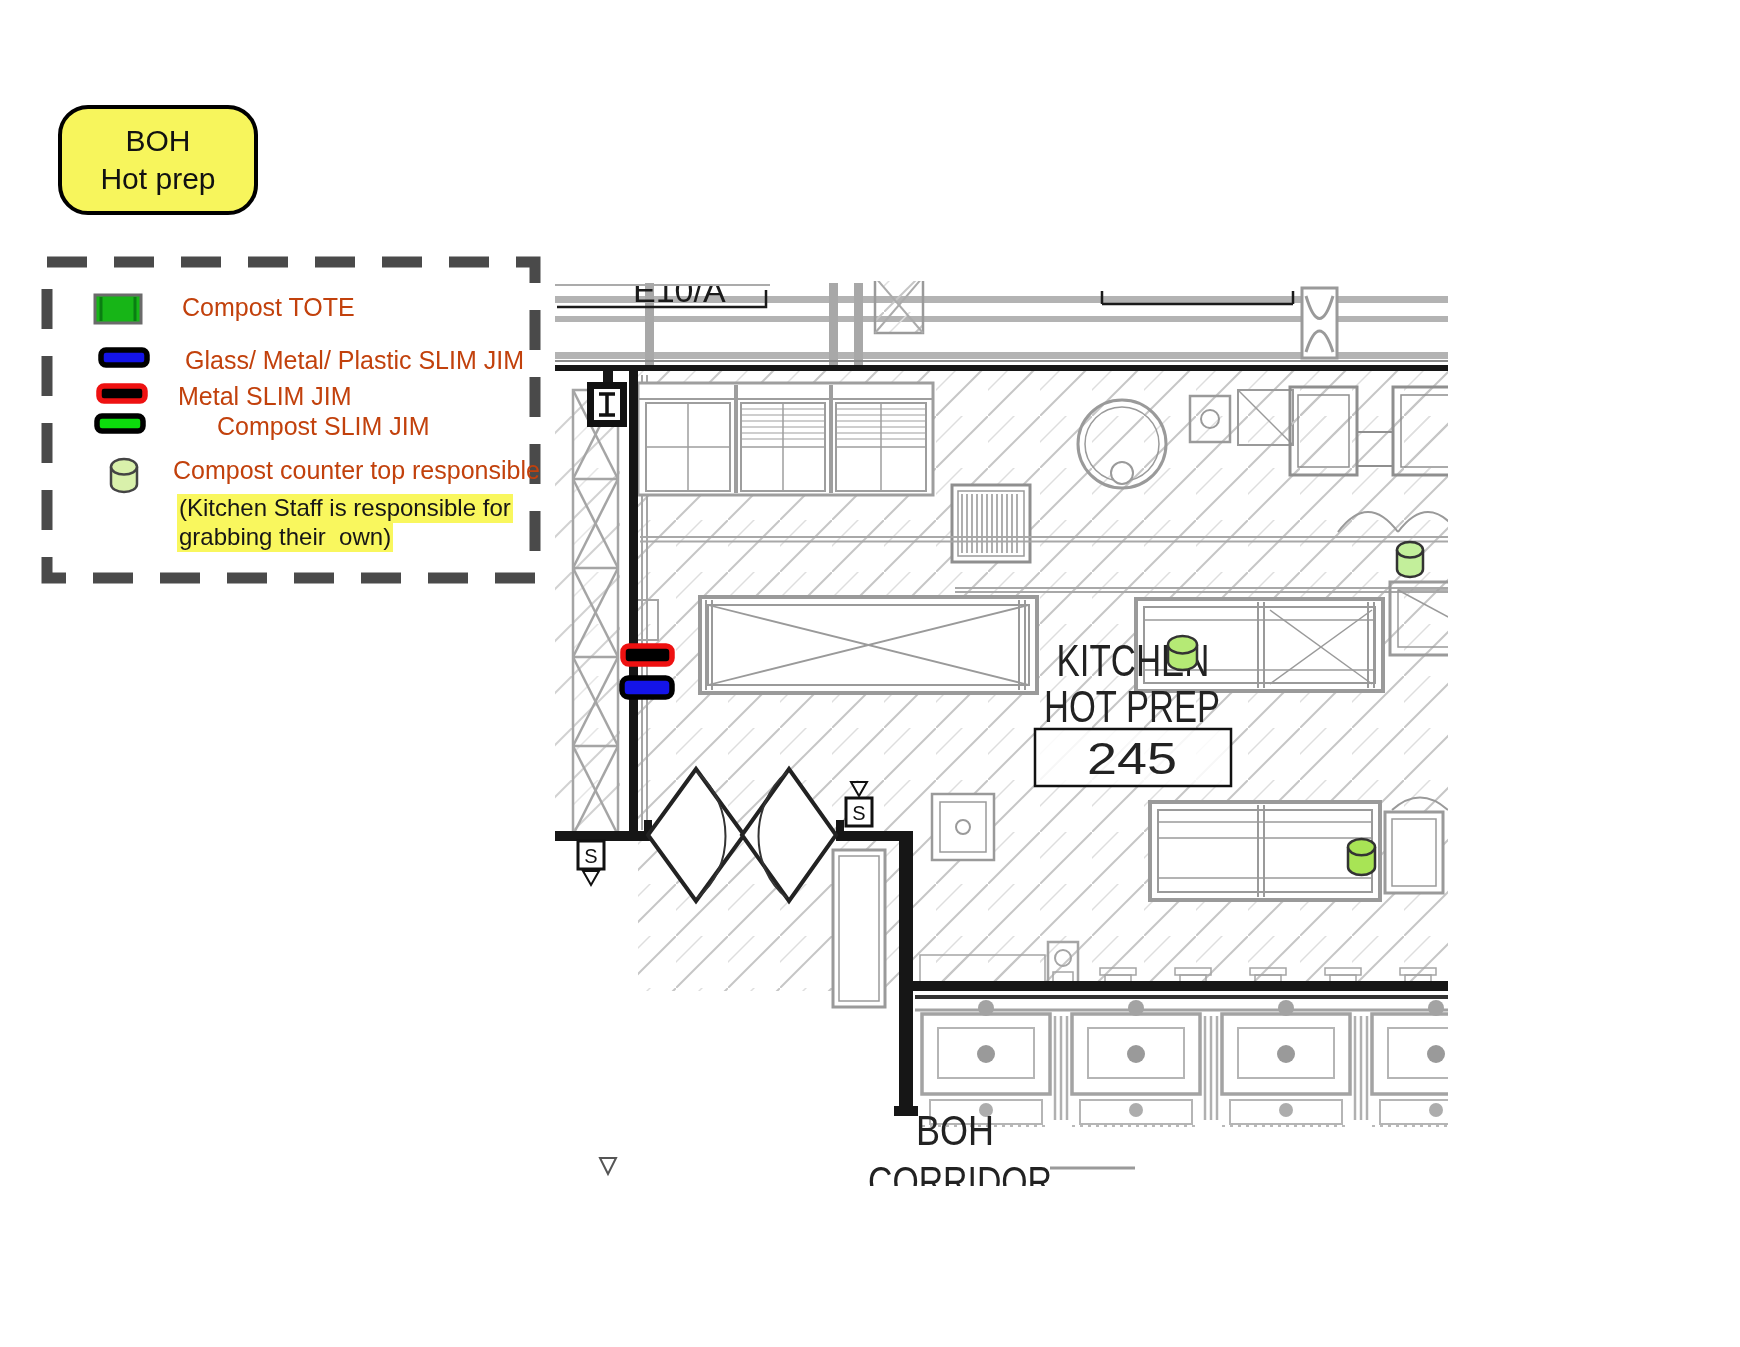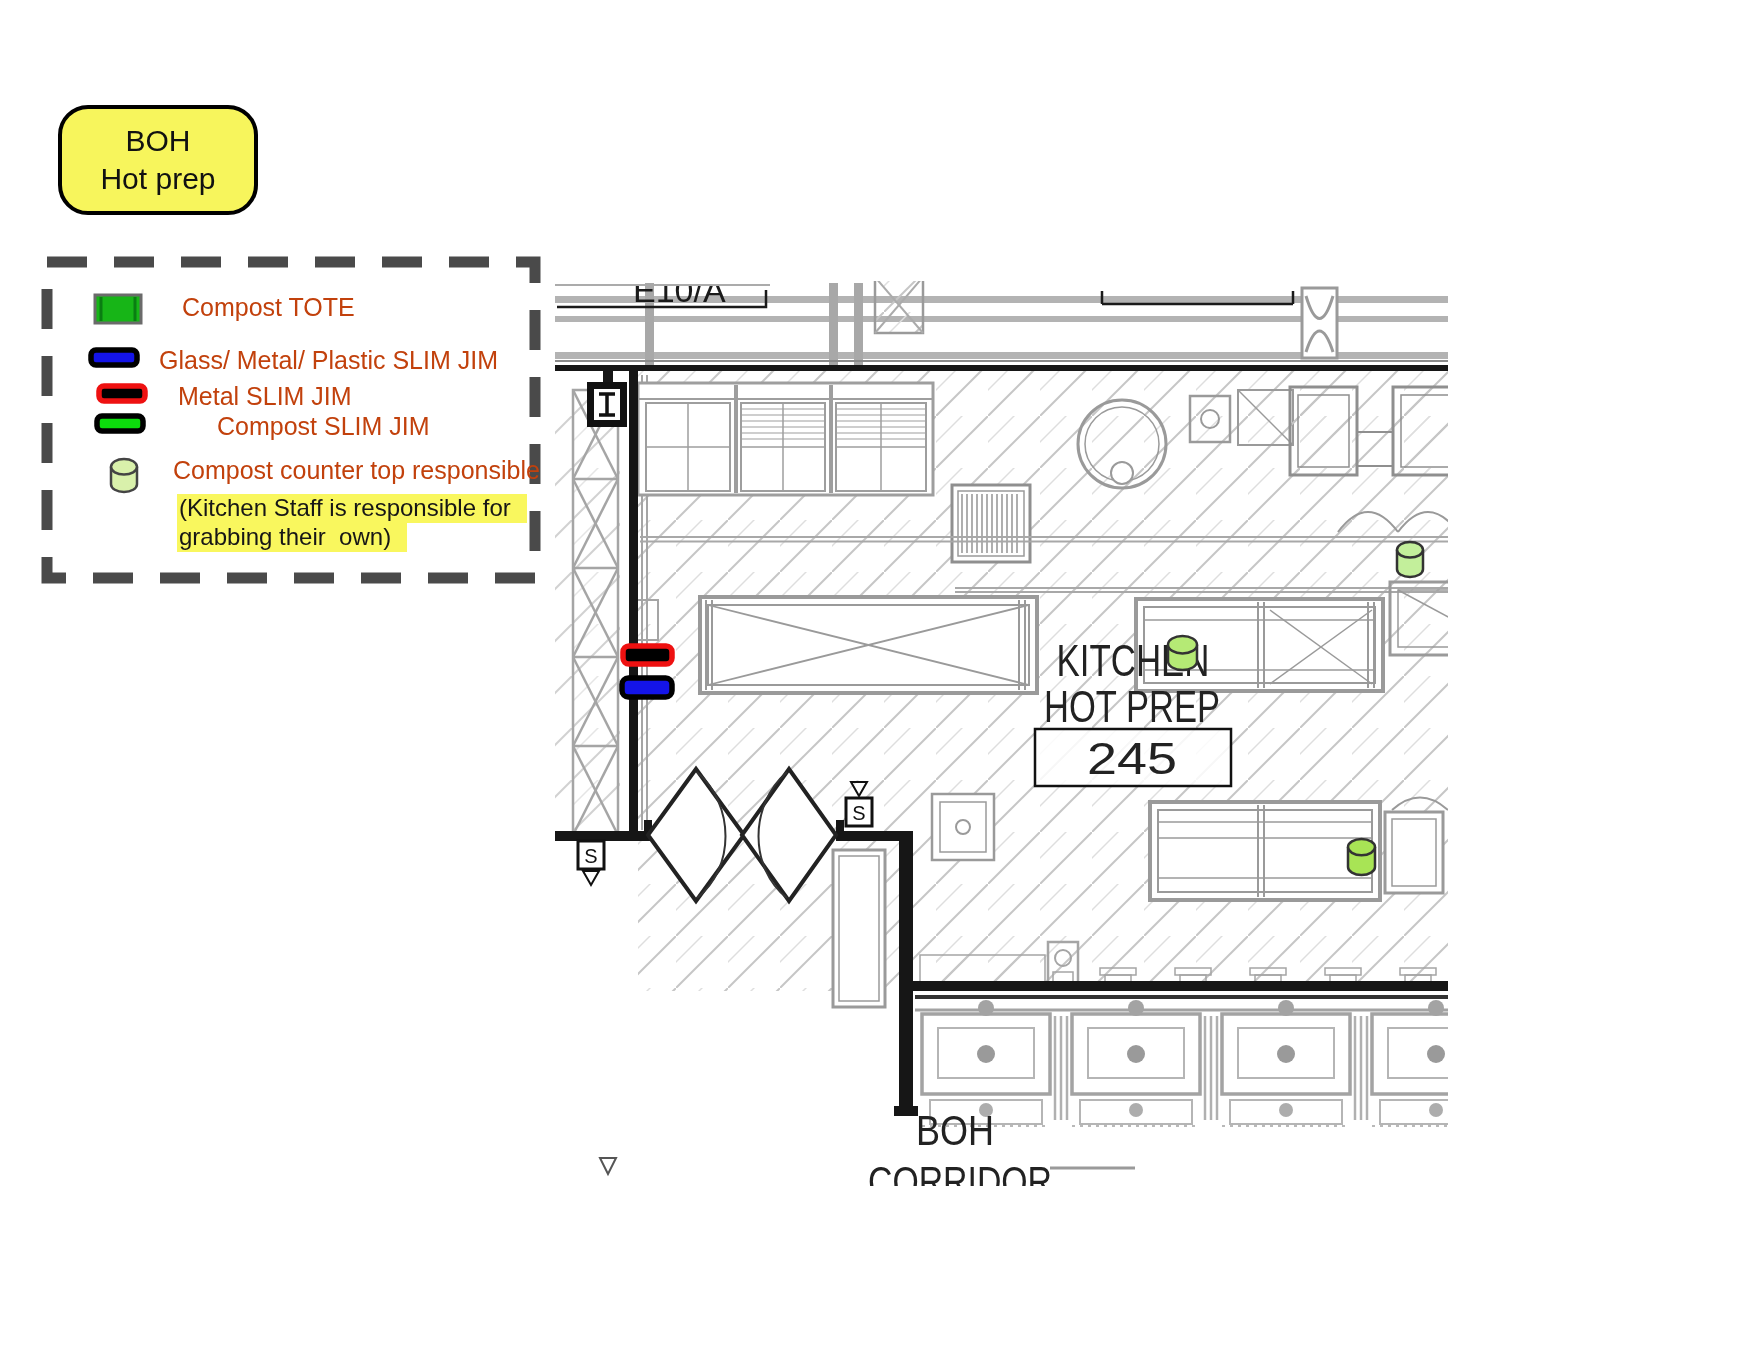--- a/index.html
+++ b/index.html
@@ -5,21 +5,21 @@
   html,body{margin:0;padding:0;background:#fff;}
   .canvas{position:relative;width:1448px;height:1347px;background:#ffffff;
           font-family:"Liberation Sans",sans-serif;overflow:hidden;}
   .area-tag{position:absolute;left:58px;top:105px;width:192px;height:102px;
             border:4px solid #000;border-radius:30px;display:flex;flex-direction:column;
             align-items:center;justify-content:center;font-size:30px;line-height:38px;color:#111;}
   .legend-border{position:absolute;left:36px;top:250px;}
   .legend-row{position:absolute;display:flex;color:#c2410c;}
   .legend-label{font-size:25px;white-space:pre;}
   .note{position:absolute;left:177px;top:494px;font-size:24px;line-height:26px;color:#161616;}
-  .note span{display:inline-block;padding:1px 16px 2px 2px;white-space:pre;}
+  .note span{display:inline-block;padding:1px 2px 2px 2px;white-space:pre;}
   .plan-svg{position:absolute;left:0;top:0;}
   svg text{font-family:"Liberation Sans",sans-serif;}
 </style>
 </head>
 <body>
 
 <div class="canvas">
 
   <div class="area-tag" style="background: rgb(247, 245, 92); border-color: rgb(0, 0, 0);">
     <div>BOH</div>
@@ -31,21 +31,21 @@
   </svg>
 
   <div class="legend-row" style="left:93px;top:293px;">
     <svg width="50" height="32" viewBox="0 0 50 32">
         <rect x="2" y="2" width="46" height="28" fill="#17b517" stroke="#6b6b6b" stroke-width="3"></rect>
         <line x1="8" y1="4" x2="8" y2="28" stroke="#0a7d12" stroke-width="3"></line>
         <line x1="42" y1="4" x2="42" y2="28" stroke="#0a7d12" stroke-width="3"></line>
       </svg>
     <span class="legend-label" style="margin-left:39px;">Compost TOTE</span>
   </div>
-  <div class="legend-row" style="left:87px;top:346px;">
+  <div class="legend-row" style="left:97px;top:346px;gap:16px;">
     <svg width="54" height="23" viewBox="0 0 54 23">
         <rect x="4" y="4" width="46" height="15" rx="4.95" fill="#1414e8" stroke="#000000" stroke-width="5.5"></rect>
       </svg>
     <span class="legend-label" style="margin-left:18px;">Glass/ Metal/ Plastic SLIM JIM</span>
   </div>
   <div class="legend-row" style="left:95px;top:382px;">
     <svg width="54" height="23" viewBox="0 0 54 23">
         <rect x="4" y="4" width="46" height="15" rx="4.95" fill="#000000" stroke="#ee1111" stroke-width="5.5"></rect>
       </svg>
     <span class="legend-label" style="margin-left:29px;">Metal SLIM JIM</span>

